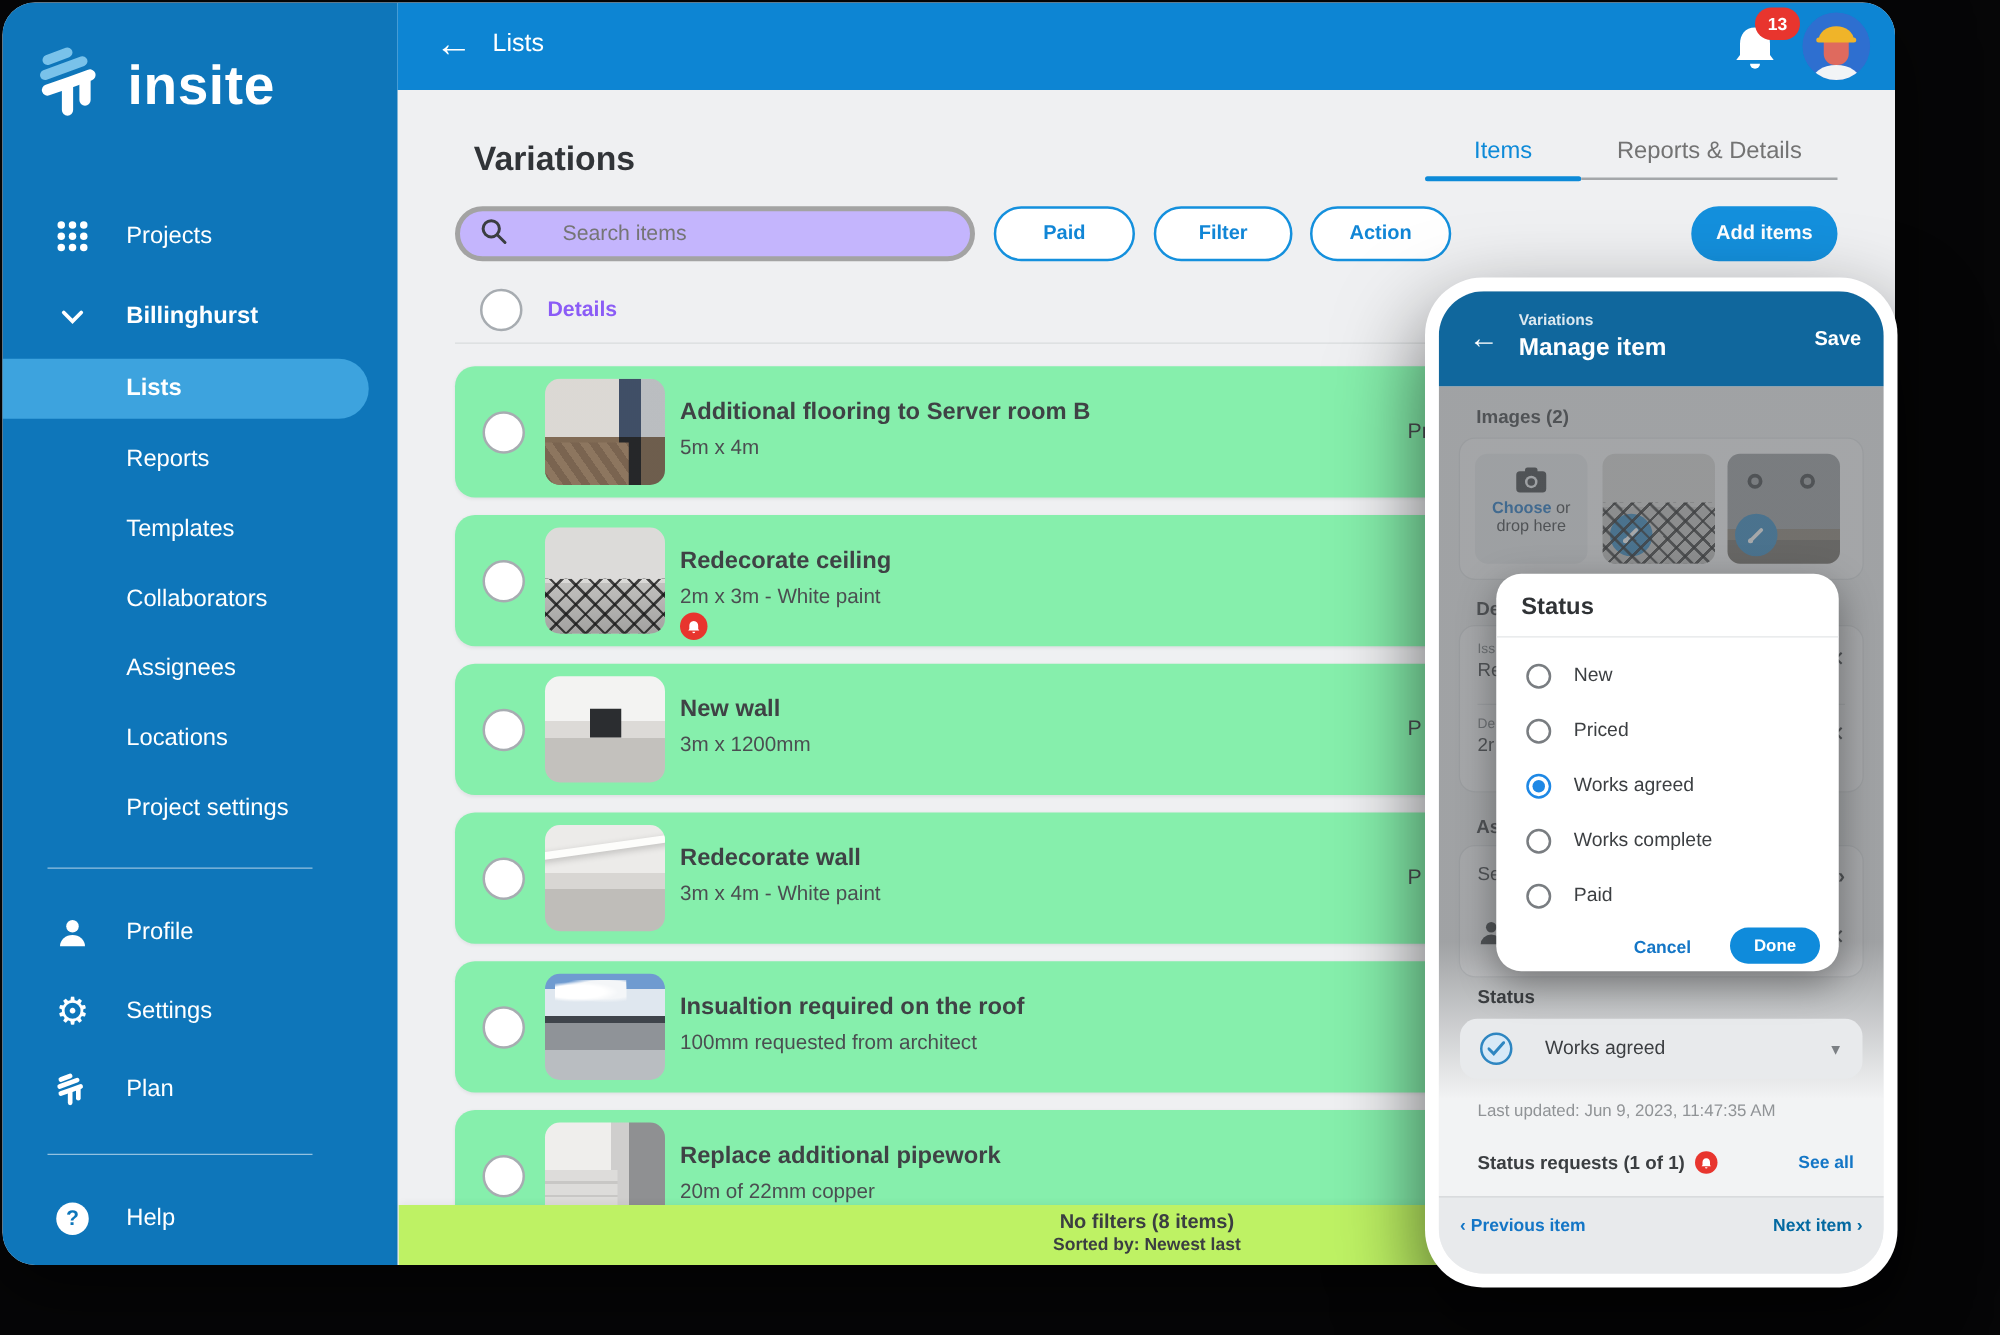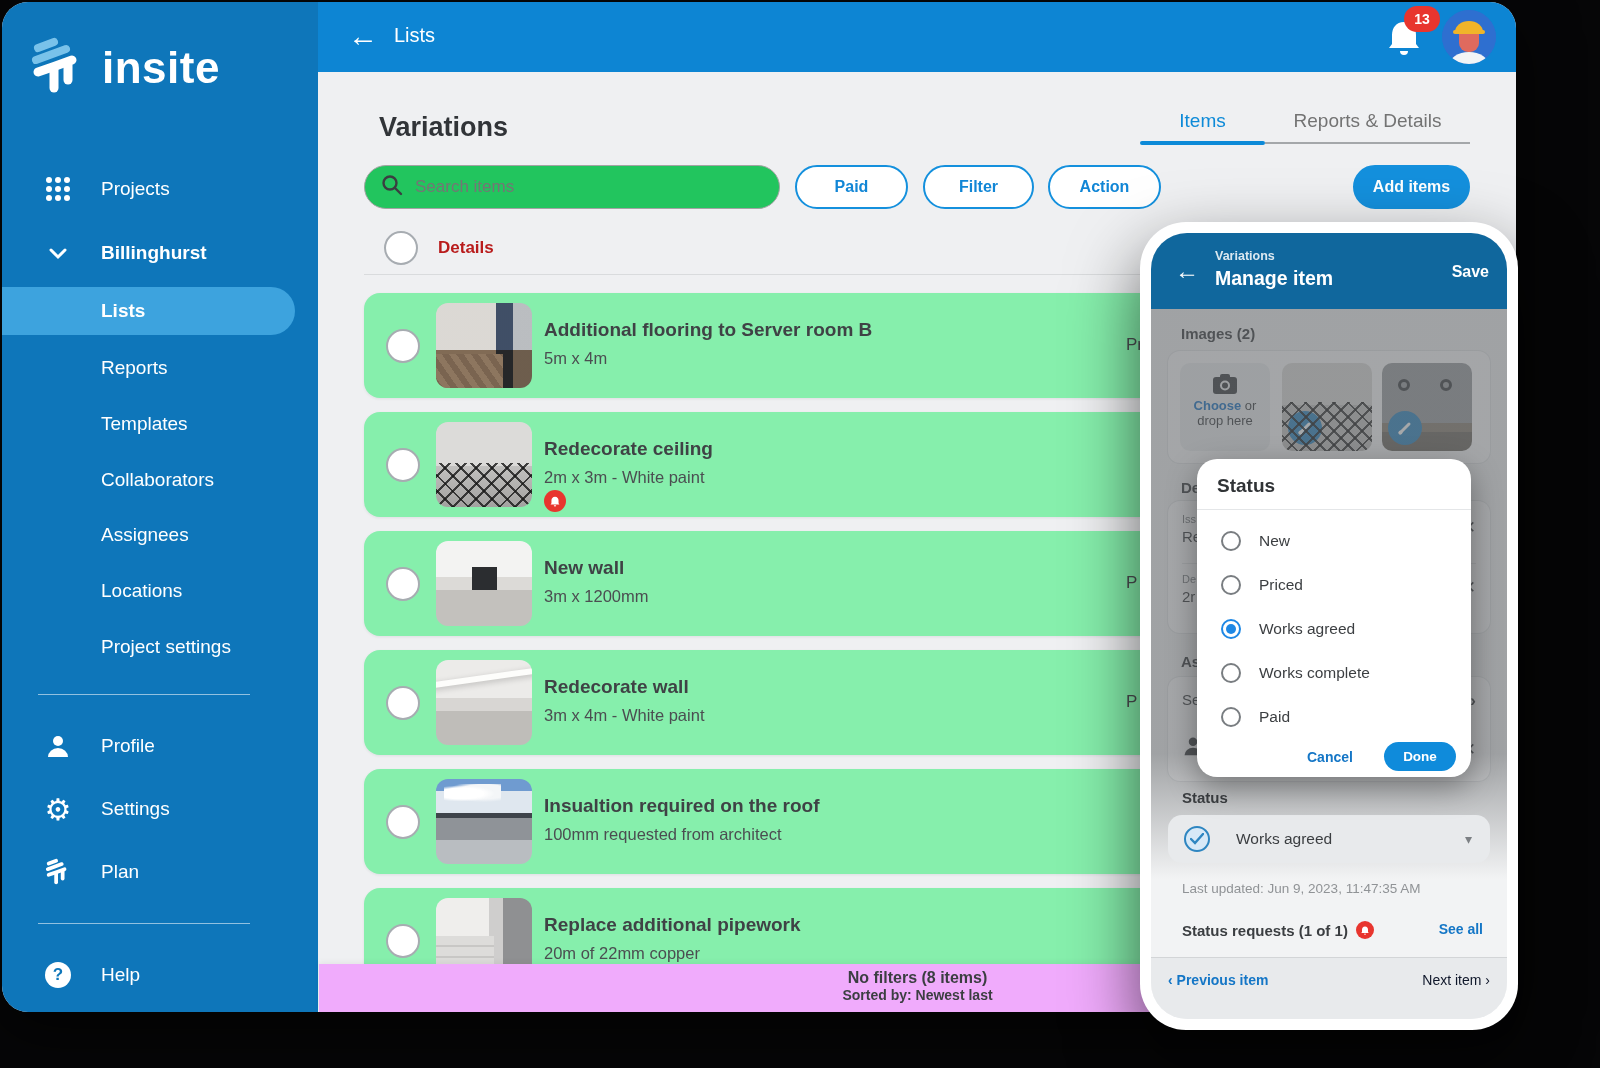--- a/index.html
+++ b/index.html
@@ -42,35 +42,35 @@
 
   
   .page-title { position:absolute; left:377px; top:110px; font-size:27px; font-weight:bold; color:#313438; }
   .tab { position:absolute; top:108px; font-size:19px; }
   .tab.items { left:1138px; width:125px; text-align:center; color:#0d8ad8; }
   .tab.reports { left:1263px; width:205px; text-align:center; color:#737373; }
   .tab-bar-active { position:absolute; left:1138px; top:139px; width:125px; height:4px;
     background:#0d8ad8; border-radius:2px; }
   .tab-bar-rest { position:absolute; left:1263px; top:140px; width:205px; height:2px; background:#a4a7aa; }
 
-  .searchbox { position:absolute; left:362px; top:163px; width:416px; height:44px; background:#22c55e;
-    border:1px solid #a3a3a3; border-radius:22px; display:flex; align-items:center; padding-left:16px; }
+  .searchbox { position:absolute; left:362px; top:163px; width:416px; height:44px; background:#c4b5fd;
+    border:4px solid #a3a3a3; border-radius:22px; display:flex; align-items:center; padding-left:16px;gap:32px; }
   .searchbox input { border:none; outline:none; font-size:17px; color:#4b4e52; width:330px;
     margin-left:12px; background:transparent; font-family:"Liberation Sans",sans-serif; }
   .pill-btn { position:absolute; top:163px; height:44px; border-radius:22px; border:2px solid #1490dd;
     background:#fff; color:#1186d6; font-size:16px; font-weight:bold; display:flex;
     align-items:center; justify-content:center; cursor:pointer; }
   .pill-btn.solid { background:#1490dd; color:#fff; border-color:#1490dd; }
   .b-sort { left:793px; width:113px; } .b-filter { left:921px; width:111px; }
   .b-action { left:1046px; width:113px; } .b-gen { left:1173px; width:164px; }
   .b-add { left:1351px; width:117px; }
 
   .sel-circle { width:34px; height:34px; border-radius:50%; border:2px solid #a7acb1; background:#fff; }
   .details-head { position:absolute; left:382px; top:229px; display:flex; align-items:center; gap:20px; }
-  .details-head .t { font-size:17px; font-weight:bold; color:#b91c1c; }
+  .details-head .t { font-size:17px; font-weight:bold; color:#8b5cf6; }
   .list-div { position:absolute; left:362px; top:272px; width:1152px; height:1px; background:#d9dbdd; }
 
   .row { position:absolute; left:362px; width:1143px; height:105px; background:#86efac; border-radius:16px;
     box-shadow:0 1px 3px rgba(30,40,50,.08); }
   .row .chk { position:absolute; left:22px; top:36px; }
   .row .thumb { position:absolute; left:72px; top:10px; width:96px; height:85px; border-radius:12px;
     overflow:hidden; }
   .row .title { position:absolute; left:180px; top:26px; font-size:19px; font-weight:bold; color:#3f4245; }
   .row .sub { position:absolute; left:180px; top:56px; font-size:16.5px; color:#4b4e51; }
   .row .status { position:absolute; left:762px; top:42px; font-size:17px; color:#4b4e51; }
@@ -93,21 +93,21 @@
   .th4:after { content:""; position:absolute; left:-10%; top:18%; width:120%; height:7%;
     background:#fdfdfb; transform:rotate(-8deg); box-shadow:0 2px 6px rgba(0,0,0,.2); }
   .th5 { background:linear-gradient(180deg,#6f9bd0 0 14%,#dfe7ef 14% 40%,#3f444b 40% 46%,#8f9398 46% 72%,#b9bdc1 72%); }
   .th5:after { content:""; position:absolute; left:8%; top:6%; width:60%; height:22%;
     background:radial-gradient(ellipse at 30% 50%,#fff 0 40%,transparent 60%),
                radial-gradient(ellipse at 70% 40%,#f4f6f8 0 45%,transparent 65%); }
   .th6 { background:linear-gradient(90deg,#efeeec 0 55%,#cfcecd 55% 70%,#8f9092 70%); }
   .th6:after { content:""; position:absolute; left:0; bottom:0; width:60%; height:55%;
     background:repeating-linear-gradient(180deg,#dddcda 0 9px,#c8c7c5 9px 11px); }
 
-  .main-footer { position:absolute; left:317px; top:962px; width:1197px; height:48px; background:#f0abfc;
+  .main-footer { position:absolute; left:317px; top:962px; width:1197px; height:48px; background:#bef264;
     box-shadow:0 -2px 6px rgba(0,0,0,.05); text-align:center; color:#3b3e41; }
   .main-footer .l1 { margin-top:5px; font-size:16px; font-weight:bold; }
   .main-footer .l2 { font-size:14px; font-weight:bold; }
 
   
   .phone { position:absolute; left:1140px; top:222px; width:378px; height:808px; background:#fff;
     border-radius:46px; padding:11px; box-shadow:0 30px 70px rgba(0,0,0,.6); }
   .screen { position:relative; width:356px; height:786px; border-radius:36px; overflow:hidden;
     background:#f2f3f4; }
   .p-header { position:absolute; left:0; top:0; width:100%; height:76px; background:#10679d; color:#fff; }
@@ -172,21 +172,21 @@
   .st-value { margin-left:26px; font-size:15.5px; color:#3b3e41; }
   .st-caret { position:absolute; right:18px; color:#7c8084; font-size:14px; }
   .st-updated { position:absolute; left:31px; top:648px; font-size:13.5px; color:#909396; }
   .st-req { position:absolute; left:31px; top:688px; display:flex; align-items:center; gap:8px; }
   .req-bell { width:18px; height:18px; border-radius:50%; background:#e8352e; display:flex;
     align-items:center; justify-content:center; }
   .see-all { position:absolute; right:24px; top:688px; font-size:14px; font-weight:bold; color:#1476c6; }
   .p-footer { position:absolute; left:0; top:724px; width:100%; height:62px; background:#e8eaec;
     border-top:1px solid #d3d5d7; }
   .p-prev { position:absolute; left:17px; top:14px; font-size:14px; font-weight:bold; color:#1476c6; }
-  .p-next { position:absolute; right:17px; top:14px; font-size:14px; font-weight:normal; color:#0f172a; }
+  .p-next { position:absolute; right:17px; top:14px; font-size:14px; font-weight:bold; color:#0369a1; }
 </style>
 </head>
 <body>
 
 <div class="stage">
   <div class="app">
 
     <div class="sidebar">
       <div class="brand">
         <span>

